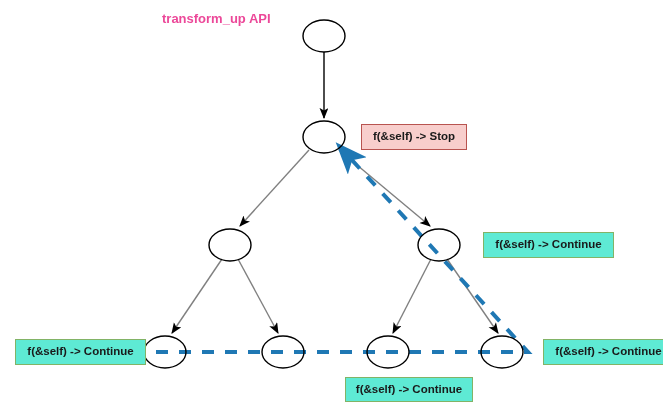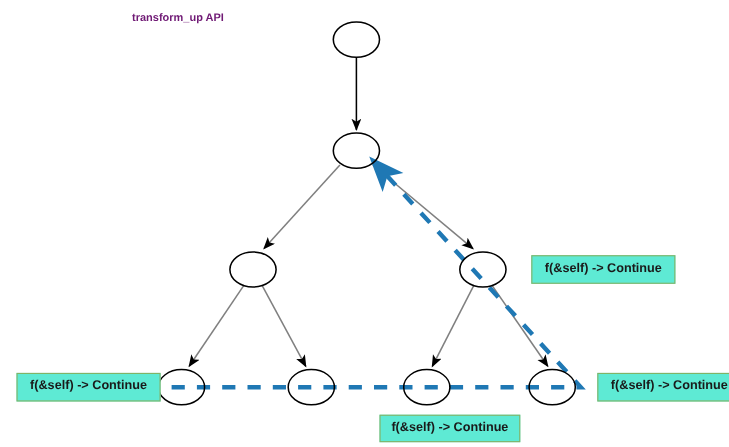--- a/index.html
+++ b/index.html
@@ -19,25 +19,26 @@
     height: 406px;
     background: #ffffff;
   }
   #diagram-svg {
     position: absolute;
     left: 0;
     top: 0;
   }
   .diagram-title {
     position: absolute;
-    font-size: 10px;
+    font-size: 13px;
     font-weight: bold;
-    color: #701a75;
+    color: #ec4899;
     white-space: nowrap;
     letter-spacing: 0px;
+    margin-left: 42px;
   }
   .label-box {
     position: absolute;
     box-sizing: border-box;
     display: flex;
     align-items: center;
     justify-content: center;
     font-size: 11.5px;
     font-weight: bold;
     color: #1a1a1a;
@@ -96,20 +97,21 @@
     <ellipse cx="324" cy="36" rx="21" ry="16" fill="none" stroke="#000000" stroke-width="1.4"></ellipse>
     <ellipse cx="324" cy="137" rx="21" ry="16" fill="none" stroke="#000000" stroke-width="1.4"></ellipse>
     <ellipse cx="230" cy="245" rx="21" ry="16" fill="none" stroke="#000000" stroke-width="1.4"></ellipse>
     <ellipse cx="439" cy="245" rx="21" ry="16" fill="none" stroke="#000000" stroke-width="1.4"></ellipse>
     <ellipse cx="165" cy="352" rx="21" ry="16" fill="none" stroke="#000000" stroke-width="1.4"></ellipse>
     <ellipse cx="283" cy="352" rx="21" ry="16" fill="none" stroke="#000000" stroke-width="1.4"></ellipse>
     <ellipse cx="388" cy="352" rx="21" ry="16" fill="none" stroke="#000000" stroke-width="1.4"></ellipse>
     <ellipse cx="502" cy="352" rx="21" ry="16" fill="none" stroke="#000000" stroke-width="1.4"></ellipse>
   </svg>
 
+  <div class="label-box lb-red" style="left:361px; top:124px; width:106px; height:26px;">f(&amp;self) -&gt; Stop</div>
 
   <div class="label-box lb-green" style="left:471px; top:232px; width:131px; height:26px;">f(&amp;self) -&gt; Continue</div>
 
   <div class="label-box lb-green" style="left:3px; top:339px; width:131px; height:26px;">f(&amp;self) -&gt; Continue</div>
 
   <div class="label-box lb-green" style="left:531px; top:339px; width:131px; height:26px;">f(&amp;self) -&gt; Continue</div>
 
 
   <div class="label-box lb-green" style="left:333px; top:377px; width:128px; height:25px;">f(&amp;self) -&gt; Continue</div>
 

